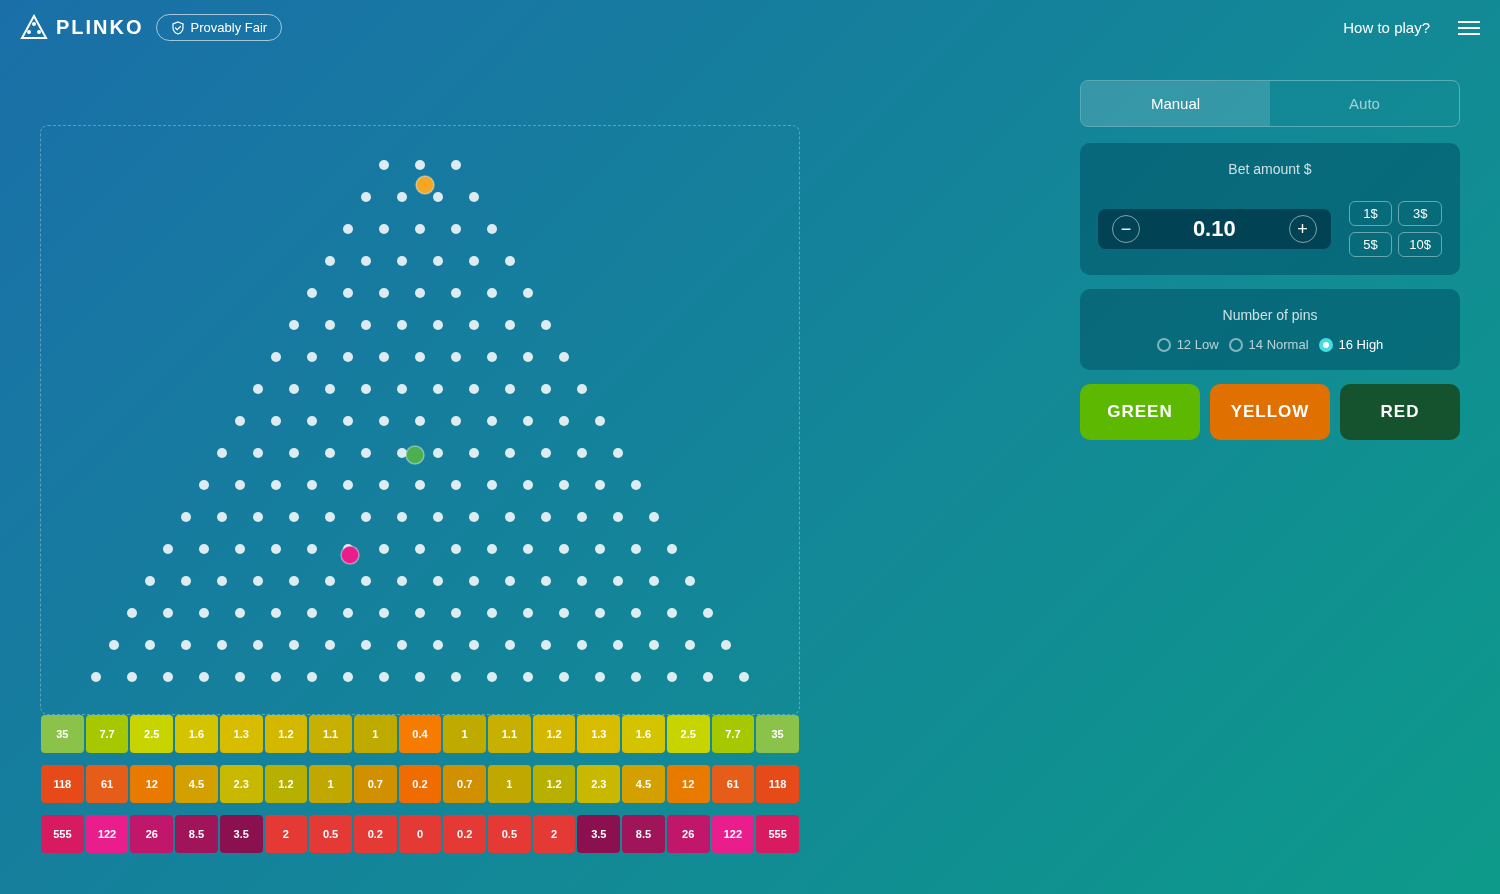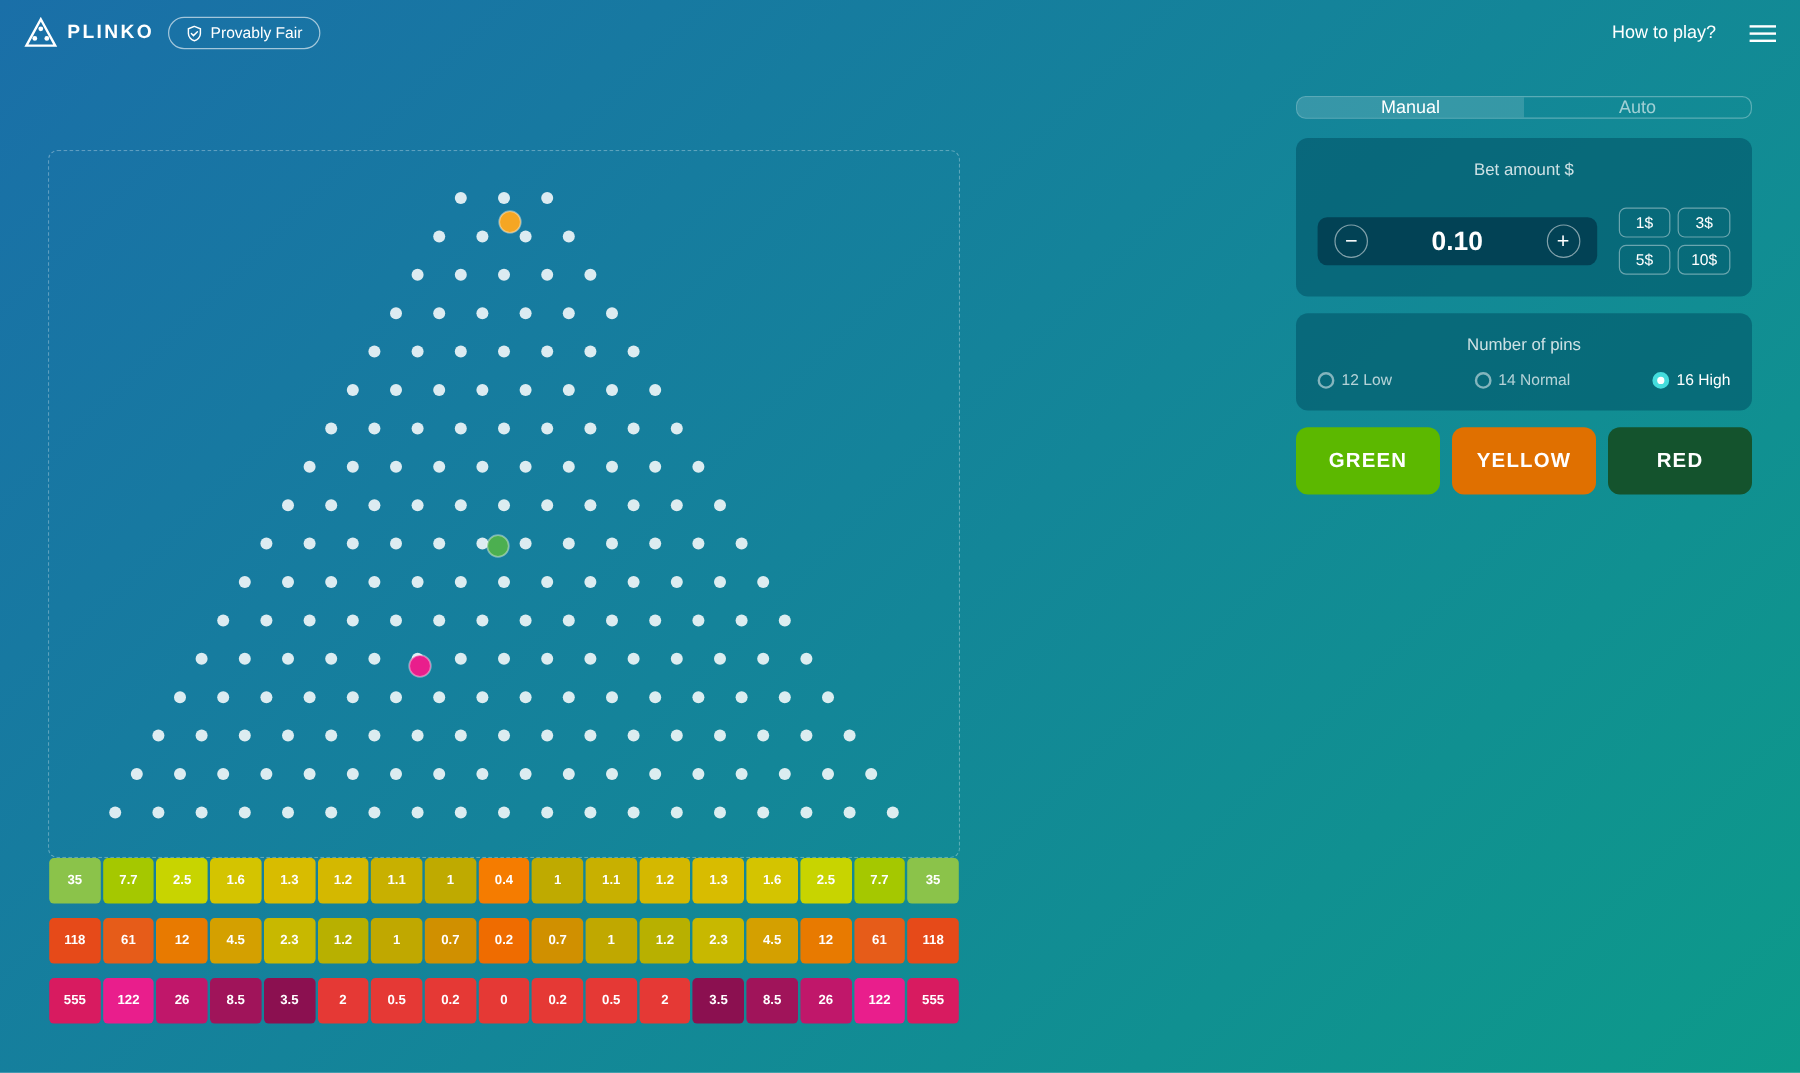--- a/index.html
+++ b/index.html
@@ -26,21 +26,21 @@
     }
     .header-left {
       display: flex;
       align-items: center;
       gap: 12px;
     }
     .logo {
       display: flex;
       align-items: center;
       gap: 8px;
-      font-size: 16px;
+      font-size: 20px;
       font-weight: bold;
       letter-spacing: 2px;
       color: white;
     }
     .logo-icon {
       width: 28px;
       height: 28px;
     }
     .provably-fair-btn {
       display: flex;
@@ -138,21 +138,21 @@
 
     .mode-tabs {
       display: flex;
       border: 1.5px solid rgba(255,255,255,0.3);
       border-radius: 8px;
       overflow: hidden;
       margin-bottom: 16px;
     }
     .mode-tab {
       flex: 1;
-      padding: 0;
+      padding: 14px;
       text-align: center;
       font-size: 15px;
       cursor: pointer;
       background: transparent;
       color: rgba(255,255,255,0.6);
       border: none;
     }
     .mode-tab.active {
       background: rgba(255,255,255,0.15);
       color: white;
@@ -224,21 +224,21 @@
 
     .pins-header {
       text-align: center;
       font-size: 14px;
       color: rgba(255,255,255,0.8);
       margin-bottom: 14px;
     }
     .pins-options {
       display: flex;
       gap: 10px;
-      justify-content: space-between;
+      justify-content: center;
     }
     .pin-option {
       display: flex;
       align-items: center;
       gap: 6px;
       font-size: 13px;
       cursor: pointer;
       color: rgba(255,255,255,0.7);
     }
     .pin-option.active {

